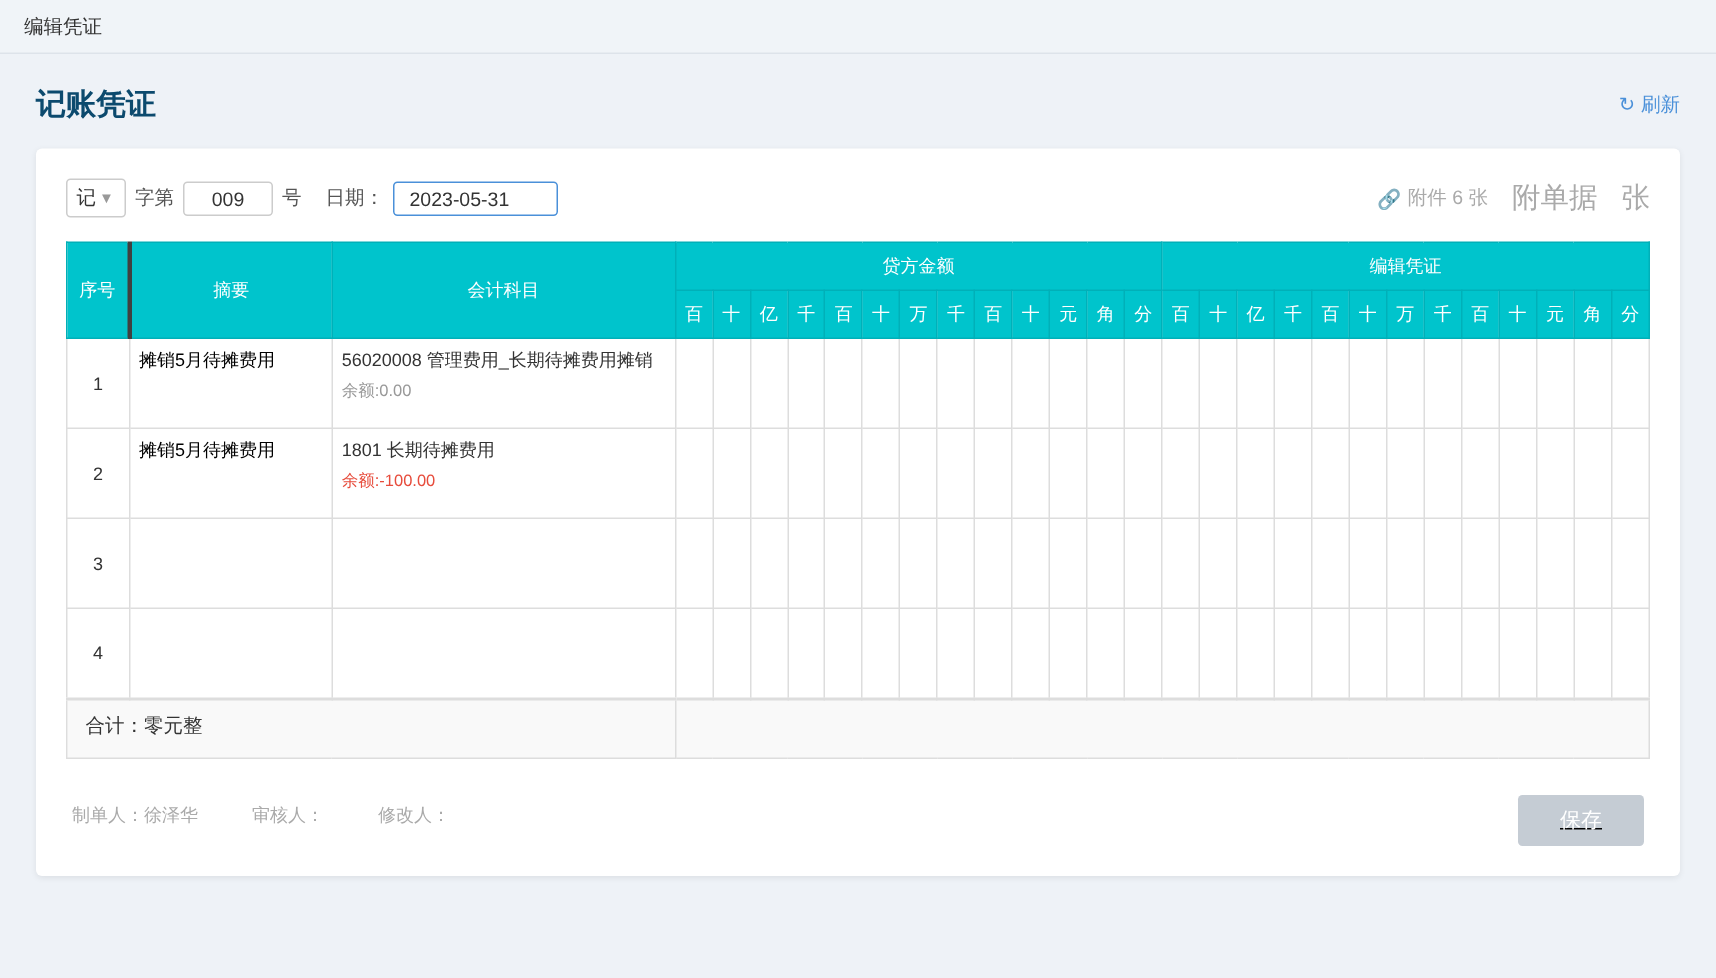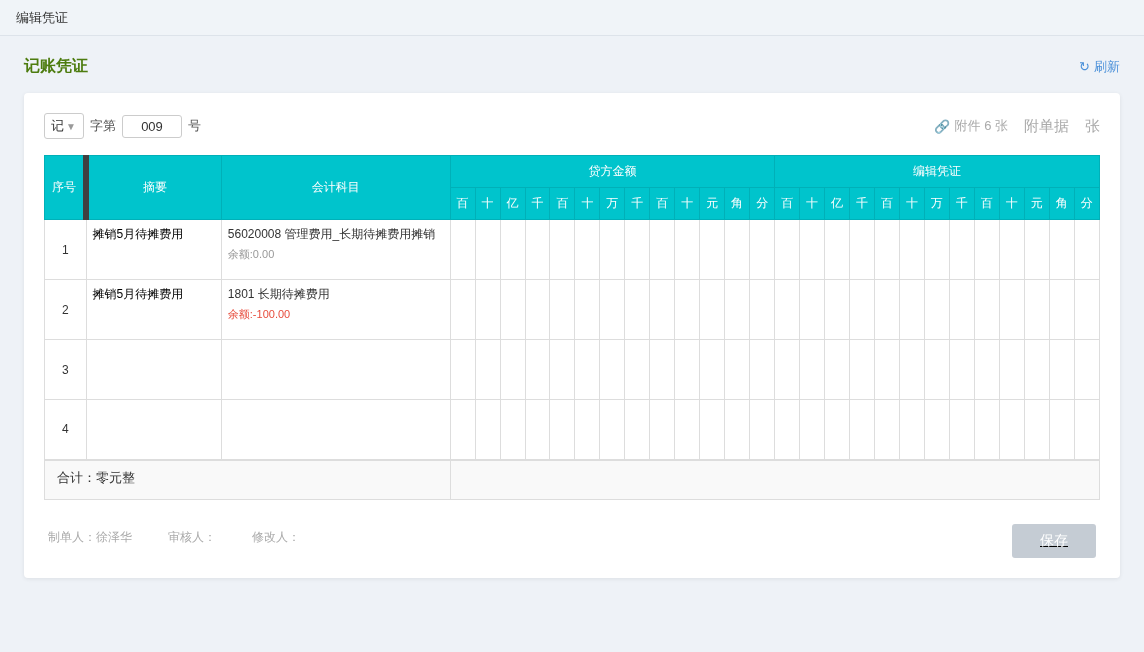--- a/index.html
+++ b/index.html
@@ -27,23 +27,23 @@
       padding: 20px 24px;
       overflow-y: auto;
     }
     .page-header {
       display: flex;
       justify-content: space-between;
       align-items: center;
       margin-bottom: 16px;
     }
     .page-title {
-      font-size: 16px;
+      font-size: 20px;
       font-weight: bold;
-      color: #4d7c0f;
+      color: #0c4a6e;
     }
     .refresh-btn {
       color: #4a90d9;
       background: none;
       border: none;
       cursor: pointer;
       font-size: 13px;
       display: flex;
       align-items: center;
       gap: 4px;
@@ -116,21 +116,21 @@
     }
     .attachment-link {
       display: flex;
       align-items: center;
       gap: 4px;
       color: #aaa;
       cursor: pointer;
     }
     .fj-zhang {
       color: #aaa;
-      font-size: 15px;
+      font-size: 19px;
     }
     
     .voucher-table {
       width: 100%;
       border-collapse: collapse;
       table-layout: fixed;
     }
     .voucher-table th {
       background: #00c4cc;
       color: #fff;
@@ -237,20 +237,24 @@
       <div class="form-group">
         <div class="ji-select">
           <span>记</span>
           <span class="arrow">▼</span>
         </div>
         <span class="form-label">字第</span>
         <input class="zi-di-input" type="text" value="009" style="">
         <span class="form-label">号</span>
       </div>
 
+      <div class="form-group">
+        <span class="form-label">日期：</span>
+        <input class="date-input" type="text" value="2023-05-31" style="">
+      </div>
 
       <div class="attachment-area">
         <span class="attachment-link">
           <span>🔗</span>
           <span>附件 6 张</span>
         </span>
         <span class="fj-zhang">附单据</span>
         <span class="fj-zhang">张</span>
       </div>
     </div>
@@ -284,21 +288,21 @@
         <col style="width:24px">
           <col style="width:24px">
           <col style="width:24px">
         <col style="width:24px">
           <col style="width:24px">
           <col style="width:24px">
         <col style="width:24px">
       </colgroup>
       <thead>
         <tr>
-          <th rowspan="2" style="border-right:6px solid #404040;">序号</th>
+          <th rowspan="2" style="border-right:3px solid #404040;">序号</th>
           <th rowspan="2">摘要</th>
           <th rowspan="2">会计科目</th>
           <th colspan="13" style="border-bottom:1px solid #00b0b8;">贷方金额</th>
           <th colspan="13" style="border-bottom:1px solid #00b0b8;">编辑凭证</th>
         </tr>
         <tr>
           <th class="digit-col">百</th>
           <th class="digit-col">十</th>
           <th class="digit-col">亿</th>
           <th class="digit-col">千</th>

